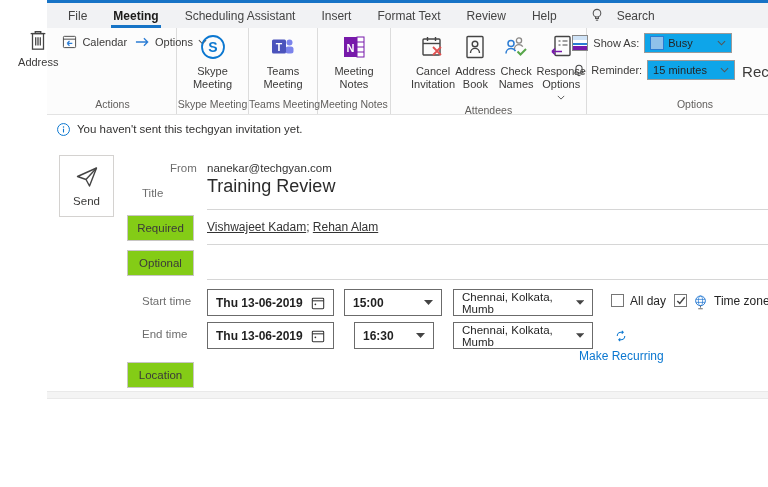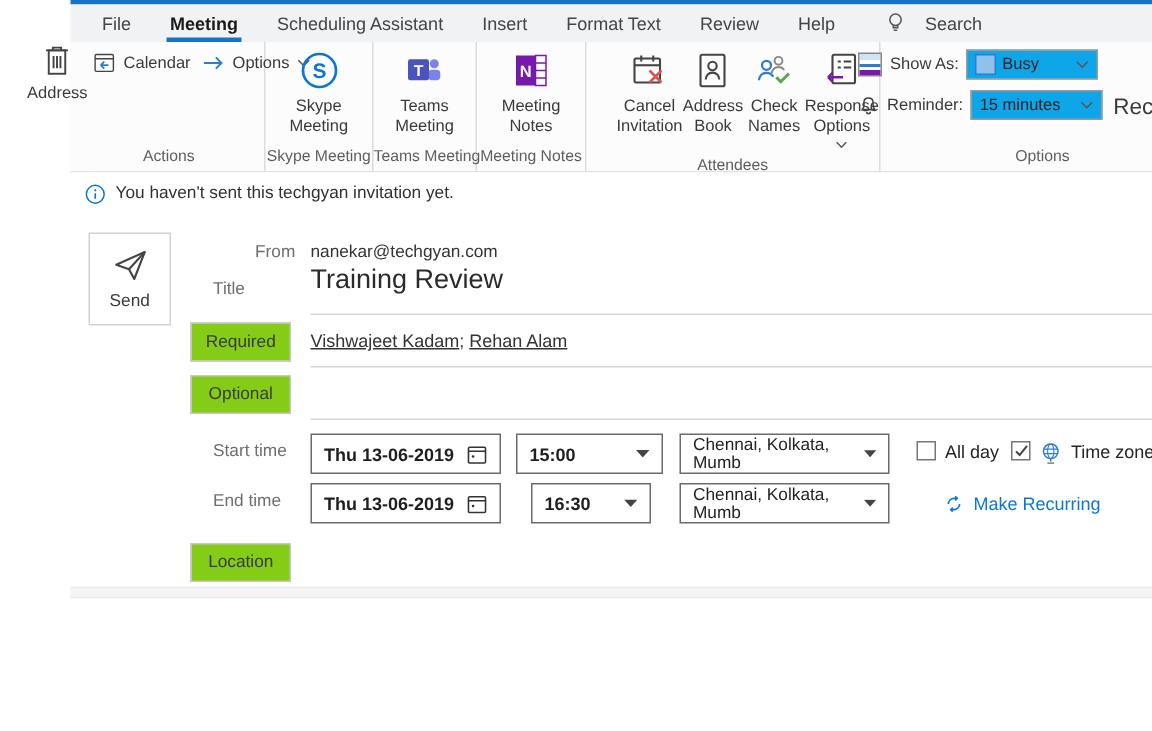--- a/index.html
+++ b/index.html
@@ -398,21 +398,21 @@
           <polygon points="0,0 9,0 4.5,5" fill="#444"></polygon>
         </svg>
     </div>
     <div class="input-box" style="left:406px;top:179px;width:140px;">
       <span class="tztext">Chennai, Kolkata, Mumb</span>
       <span class="sp"></span>
       <svg width="9" height="5" viewBox="0 0 9 5">
           <polygon points="0,0 9,0 4.5,5" fill="#444"></polygon>
         </svg>
     </div>
-    <div class="link-row" style="left:582px;top:186px;">
+    <div class="link-row" style="left:532px;top:186px;flex-direction:column;">
       <span>
         <svg width="14" height="14" viewBox="0 0 26 26" fill="none" stroke="#0b77d0" stroke-width="2">
           <path d="M6 13a7 7 0 017-7h4"></path>
             <path d="M14.5 3.5L17 6l-2.5 2.5"></path>
           <path d="M20 13a7 7 0 01-7 7H9"></path>
             <path d="M11.5 22.5L9 20l2.5-2.5"></path>
         </svg>
       </span>
       <span>Make Recurring</span>
     </div>

